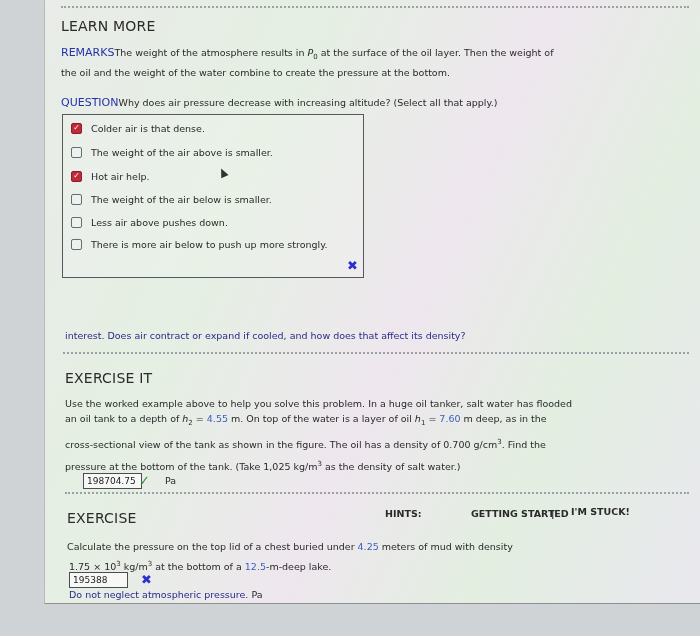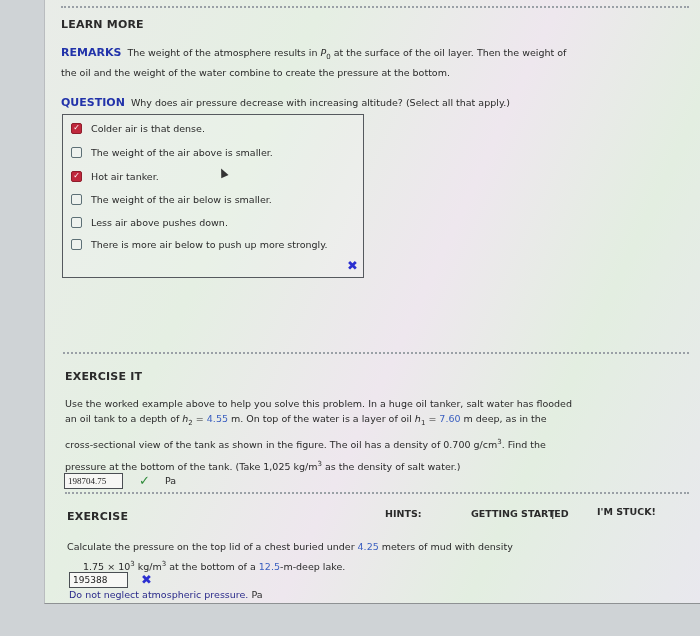--- a/index.html
+++ b/index.html
@@ -13,23 +13,23 @@
   .page {
     position:absolute; left:44px; top:0; width:656px; height:603px;
     background:linear-gradient(115deg,#e9ece8 0%,#e5efe3 30%,#eee7ee 55%,#e3eee1 75%,#e9e8ee 100%);
     border-left:1px solid #b9bcbf;
     border-bottom:1px solid #8e9193;
   }
   .dotsep {
     position:absolute; left:16px; right:12px; height:0;
     border-top:2px dotted #9aa0a6;
   }
-  .h { position:absolute; font-weight:bold; font-size:11px; color:#2a2a2a; letter-spacing:0.2px; }
+  .h { position:absolute; font-weight:normal; font-size:14px; color:#2a2a2a; letter-spacing:0.2px; }
   .p { position:absolute; font-size:9.5px; line-height:13px; color:#2a2a2a; }
-  .kw { color:#2233aa; font-weight:bold; font-size:11px; margin-right:6px; }
+  .kw { color:#2233aa; font-weight:normal; font-size:11px; }
   .blue { color:#3a5fc0; }
   .navy { color:#2a2a8a; }
   .qbox {
     position:absolute; left:17px; top:114px; width:300px; height:162px;
     border:1px solid #55595e; background:rgba(255,255,255,0.15);
   }
   .opt { position:absolute; left:8px; height:16px; display:flex; align-items:center; font-size:9.5px; color:#2a2a2a; }
   .cb {
     width:9px; height:9px; border:1.5px solid #5d7076; border-radius:2px; margin-right:9px;
     display:inline-flex; align-items:center; justify-content:center; font-size:8px; line-height:1; color:#fff;
@@ -68,71 +68,72 @@
     <div class="opt" style="top:5px;">
       <span class="cb on">✓</span>
       <span>Colder air is that dense.</span>
     </div>
     <div class="opt" style="top:29px;">
       <span class="cb"></span>
       <span>The weight of the air above is smaller.</span>
     </div>
     <div class="opt" style="top:53px;">
       <span class="cb on">✓</span>
-      <span>Hot air tanker.</span>
+      <span>Hot air help.</span>
     </div>
     <div class="opt" style="top:76px;">
       <span class="cb"></span>
       <span>The weight of the air below is smaller.</span>
     </div>
     <div class="opt" style="top:99px;">
       <span class="cb"></span>
       <span>Less air above pushes down.</span>
     </div>
     <div class="opt" style="top:121px;">
       <span class="cb"></span>
       <span>There is more air below to push up more strongly.</span>
     </div>
     <div class="xmark" style="left:284px; top:143px;">✖</div>
   </div>
 
   <div class="cursor" style="left:174px; top:168px;"></div>
 
+  <div class="p navy" style="left:20px; top:329px;">interest. Does air contract or expand if cooled, and how does that affect its density?</div>
 
   <div class="dotsep" style="top:352px; left:18px;"></div>
 
   <div class="h" style="left:20px; top:370px;">EXERCISE IT</div>
 
   <div class="p" style="left:20px; top:397px;">Use the worked example above to help you solve this problem. In a huge oil tanker, salt water has flooded</div>
   <div class="p" style="left:20px; top:412px;">
     <span>an oil tank to a depth of </span><i>h</i><sub>2</sub><span> = </span><span class="blue">4.55</span><span> m. On top of the water is a layer of oil </span><i>h</i><sub>1</sub><span> = </span><span class="blue">7.60</span><span> m deep, as in the</span>
   </div>
   <div class="p" style="left:20px; top:436px;">
     <span>cross-sectional view of the tank as shown in the figure. The oil has a density of 0.700 g/cm</span><sup>3</sup><span>. Find the</span>
   </div>
   <div class="p" style="left:20px; top:458px;">
     <span>pressure at the bottom of the tank. (Take 1,025 kg/m</span><sup>3</sup><span> as the density of salt water.)</span>
   </div>
 
-  <div class="ans" style="left:19px; top:473px; width:54px;font-family:Liberation Serif, serif;">198704.75</div>
+  <div class="ans" style="left:38px; top:473px; width:54px;">198704.75</div>
   <div class="check" style="left:94px; top:473px;">✓</div>
   <div class="p" style="left:120px; top:474px;">Pa</div>
 
   <div class="dotsep" style="top:492px; left:20px;"></div>
 
   <div class="h" style="left:22px; top:510px;">EXERCISE</div>
   <div class="hint" style="left:340px; top:508px;">HINTS:</div>
   <div class="hint" style="left:396px; top:508px;margin-left:30px;">GETTING STARTED</div>
   <div class="hint" style="left:506px; top:508px;">|</div>
-  <div class="hint" style="left:552px; top:506px;text-align:right;">I'M STUCK!</div>
+  <div class="hint" style="left:526px; top:506px;text-align:right;">I'M STUCK!</div>
 
   <div class="p" style="left:22px; top:540px;">
     <span>Calculate the pressure on the top lid of a chest buried under </span><span class="blue">4.25</span><span> meters of mud with density</span>
   </div>
-  <div class="p" style="left:38px; top:558px;">
+  <div class="p" style="left:24px; top:558px;">
     <span>1.75 × 10</span><sup>3</sup><span> kg/m</span><sup>3</sup><span> at the bottom of a </span><span class="blue">12.5</span><span>-m-deep lake.</span>
   </div>
 
   <div class="ans" style="left:24px; top:572px; width:54px;">195388</div>
   <div class="xmark" style="left:96px; top:572px;">✖</div>
 
   <div class="p" style="left:24px; top:588px;">
     <span class="navy">Do not neglect atmospheric pressure.</span> <span>Pa</span>
   </div>
 

